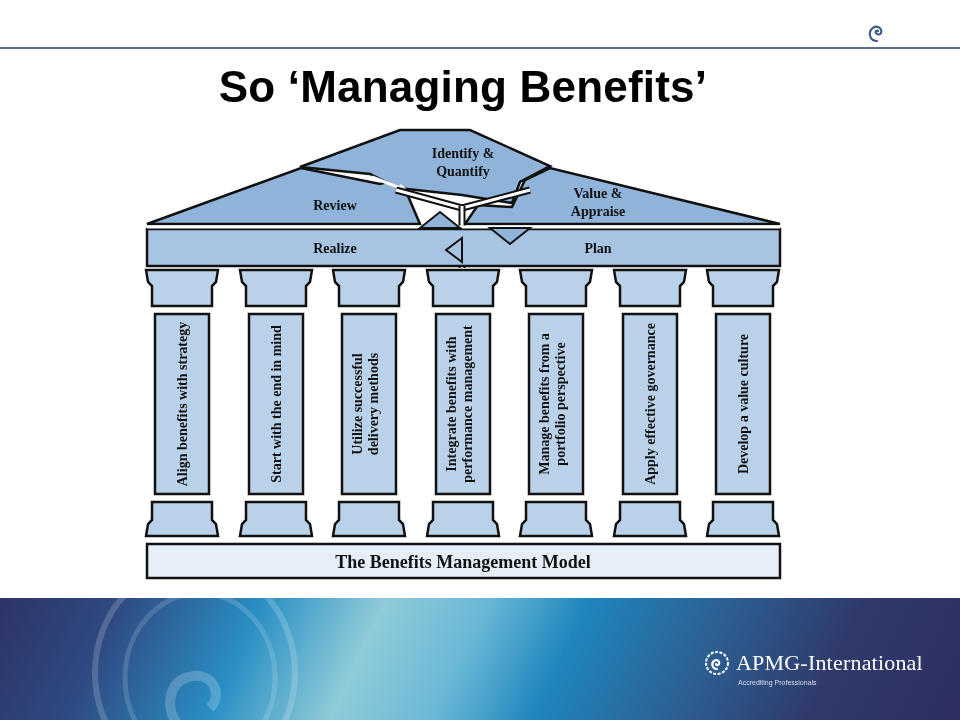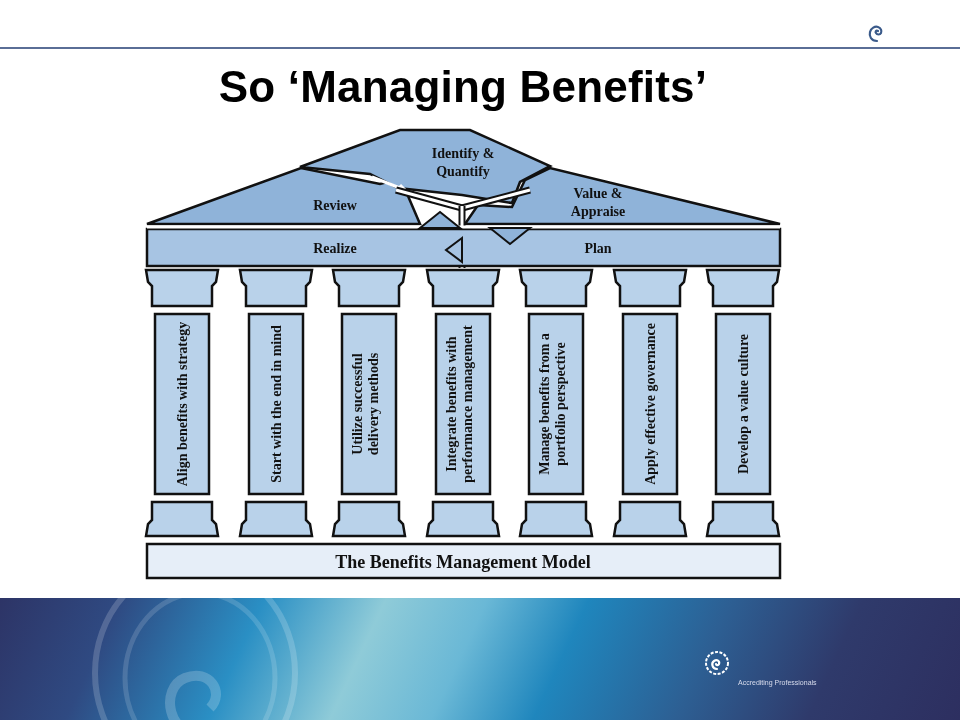--- a/index.html
+++ b/index.html
@@ -116,14 +116,15 @@
     <ellipse cx="130" cy="100" rx="75" ry="85" fill="none" stroke="rgba(255,255,255,0.15)" stroke-width="5"></ellipse>
     <path d="M140 160 C95 160 90 110 115 100 C140 90 155 115 140 130" fill="none" stroke="rgba(255,255,255,0.2)" stroke-width="10"></path>
   </svg>
 </div>
 
 <div class="brand">
   <svg width="26" height="26" viewBox="0 0 26 26">
     <circle cx="13" cy="13" r="11" fill="none" stroke="#fff" stroke-width="2" stroke-dasharray="3 1.5"></circle>
     <path d="M13 19 C8 19 7 13 10 11 C13 9 16 11 15 14 C14 16 12 15 12 14" fill="none" stroke="#fff" stroke-width="2.2" stroke-linecap="round"></path>
   </svg>
+  <span class="brand-name">APMG-International</span>
 </div>
 <div class="brand-tag">Accrediting Professionals</div>
 
 </body></html>

